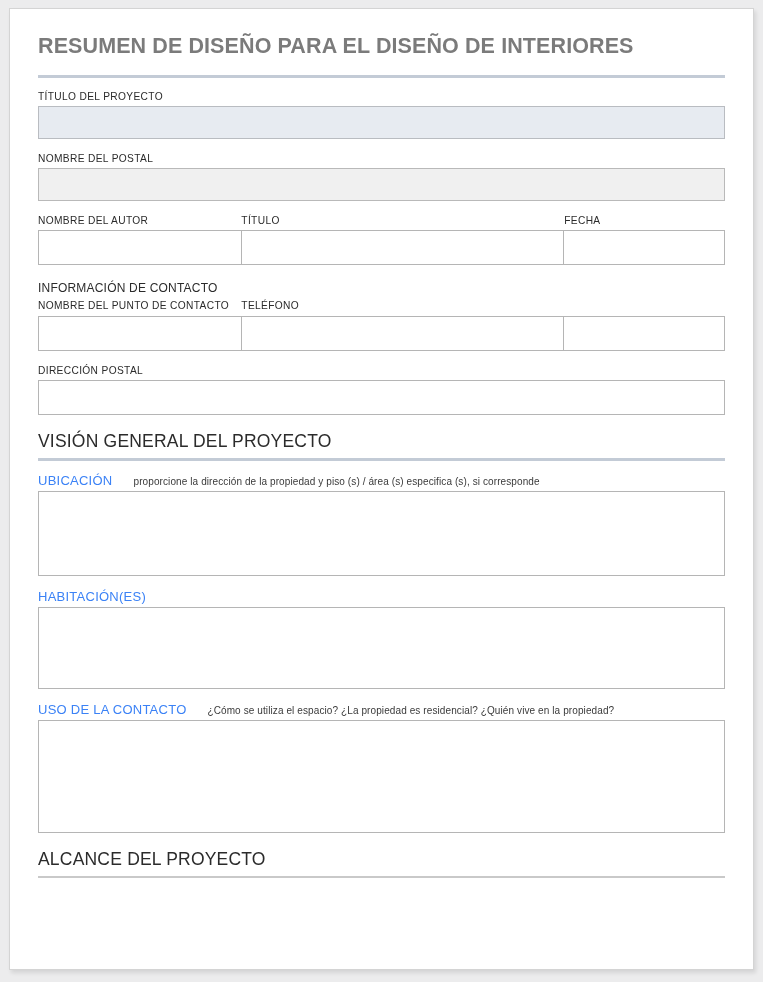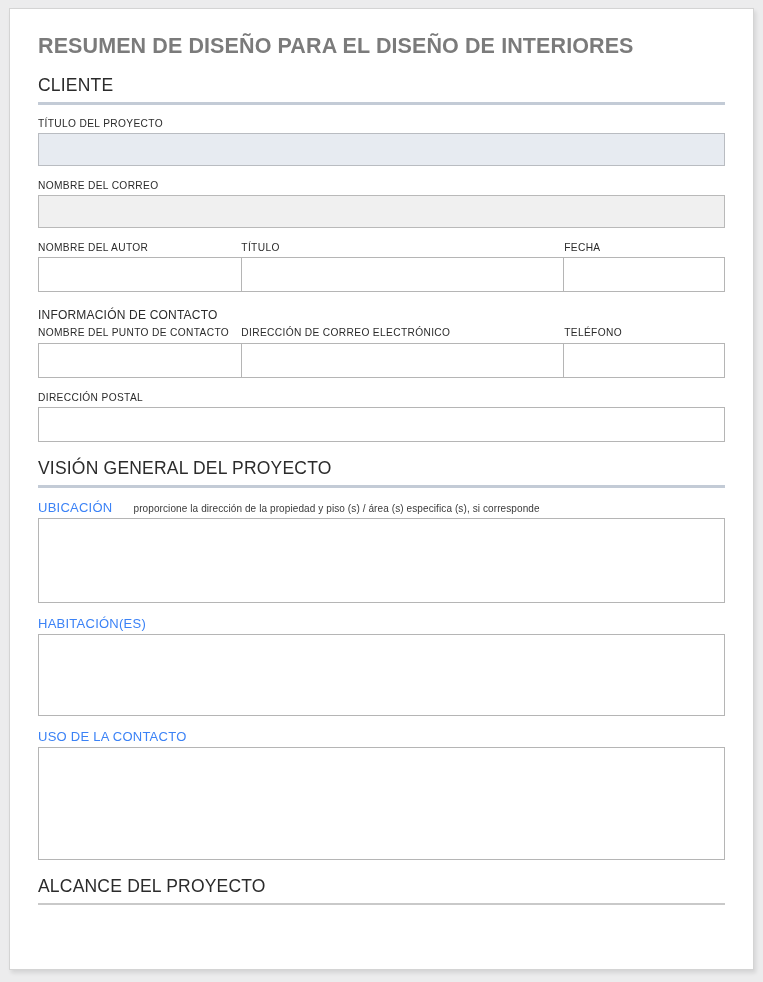--- a/index.html
+++ b/index.html
@@ -170,34 +170,31 @@
   }
 </style>
 </head>
 <body>
 
 <div class="page">
   <div class="page-inner">
 
     <div class="doc-title">RESUMEN DE DISEÑO PARA EL DISEÑO DE INTERIORES</div>
 
-    <div class="section-head">
-      <span class="sh-text">CLIENTE</span>
-    </div>
     <div class="section-rule"></div>
 
     <div class="label-row">
       <div class="field-label">TÍTULO DEL PROYECTO</div>
     </div>
     <div class="input-shaded"></div>
 
     <div class="spacer-sm"></div>
 
     <div class="label-row">
-      <div class="field-label">NOMBRE DEL CORREO</div>
+      <div class="field-label">NOMBRE DEL POSTAL</div>
     </div>
     <div class="input-shaded neutral"></div>
 
     <div class="spacer-sm"></div>
 
     <div class="label-row">
       <div class="col-a">
         <div class="field-label">NOMBRE DEL AUTOR</div>
       </div>
       <div class="col-b">
@@ -212,23 +209,20 @@
       <div class="cell col-b"></div>
       <div class="cell col-c"></div>
     </div>
 
     <div class="sub-head">INFORMACIÓN DE CONTACTO</div>
 
     <div class="label-row">
       <div class="col-a">
         <div class="field-label">NOMBRE DEL PUNTO DE CONTACTO</div>
       </div>
-      <div class="col-b">
-        <div class="field-label">DIRECCIÓN DE CORREO ELECTRÓNICO</div>
-      </div>
       <div class="col-c">
         <div class="field-label">TELÉFONO</div>
       </div>
     </div>
     <div class="cell-row">
       <div class="cell col-a"></div>
       <div class="cell col-b"></div>
       <div class="cell col-c"></div>
     </div>
 
@@ -256,20 +250,21 @@
 
     <div class="inline-label-row">
       <span class="inline-main">HABITACIÓN(ES)</span>
     </div>
     <div class="textarea-box ta-room"></div>
 
     <div class="spacer-sm"></div>
 
     <div class="inline-label-row">
       <span class="inline-main">USO DE LA CONTACTO</span>
+      <span class="inline-hint">¿Cómo se utiliza el espacio?  ¿La propiedad es residencial? ¿Quién vive en la propiedad?</span>
     </div>
     <div class="textarea-box ta-use"></div>
 
     <div class="spacer-md"></div>
 
     <div class="section-head">
       <span class="sh-text">ALCANCE DEL PROYECTO</span>
     </div>
     <div class="section-rule thin"></div>
 

